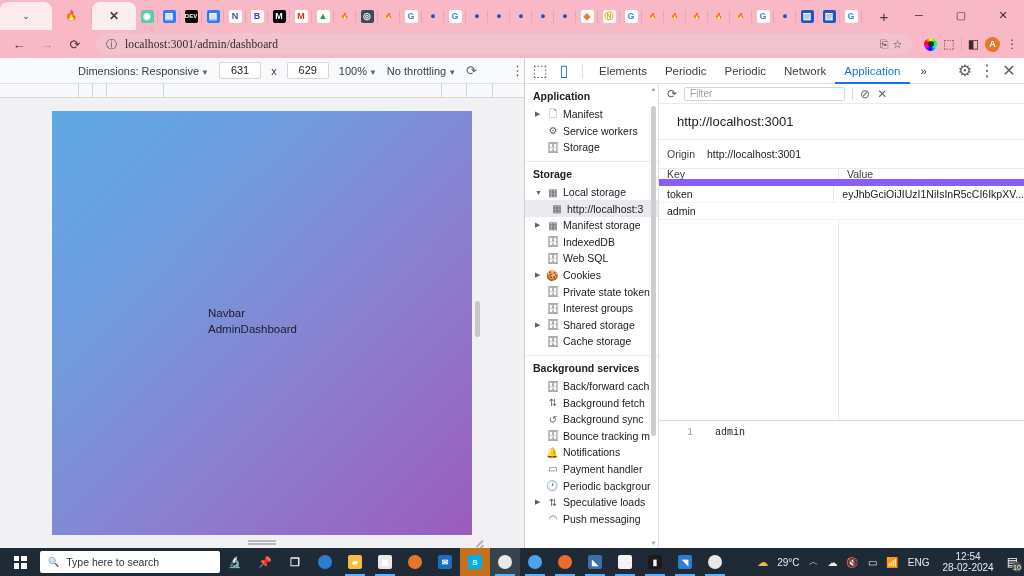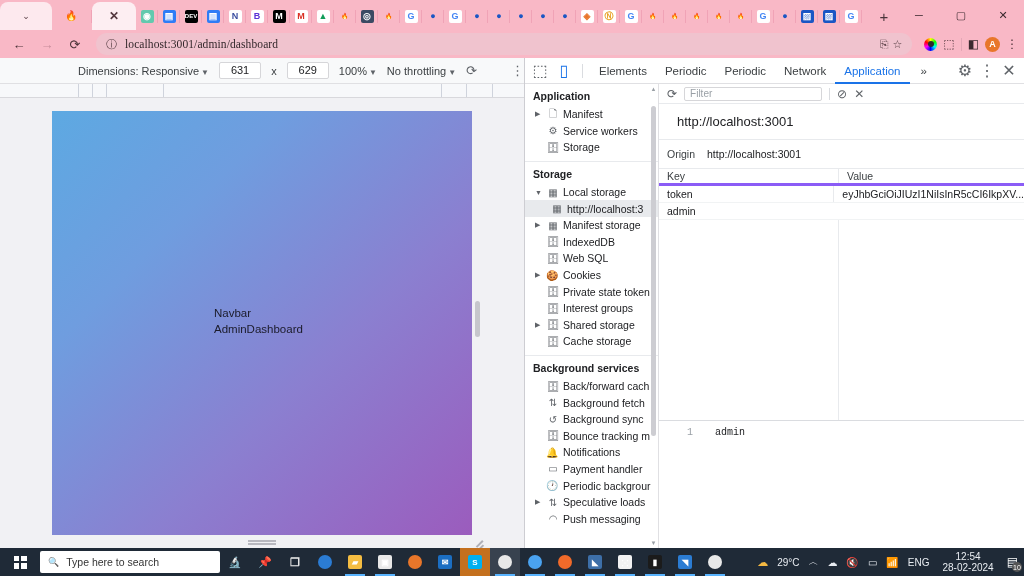--- a/index.html
+++ b/index.html
@@ -69,21 +69,21 @@
   .kebab { font-size:13px; color:#5f6368; letter-spacing:0; line-height:10px; }
   .ruler { height:14px; background:#f7f8fa; border-bottom:1px solid #d8d8dc;
            position:relative; overflow:hidden; }
   .ruler i { position:absolute; top:0; width:1px; height:14px; background:#cfd3dc; }
   .viewport-wrap { position:relative; height:450px; display:flex; justify-content:center;
                    padding-top:13px; }
   .viewport {
     width:420px; height:424px; position:relative;
     background:linear-gradient(135deg,#5da9e2 0%,#6f9ddf 28%, #8b7fd0 62%, #9b5cbd 100%);
   }
-  .pagetext { position:absolute; left:162px; top:194px; color:#1b1b2a; font-size:11.5px;
+  .pagetext { position:absolute; left:156px; top:194px; color:#1b1b2a; font-size:11.5px;
               line-height:16px; }
   .vp-scroll { position:absolute; right:-8px; top:190px; width:5px; height:36px;
                background:#c6c6cc; border-radius:3px; }
   .vp-handle-b { position:absolute; left:50%; transform:translateX(-50%); bottom:-10px;
                  width:28px; height:5px; border-top:2px solid #b9b9c0; border-bottom:2px solid #b9b9c0; }
   .vp-handle-c { position:absolute; right:-12px; bottom:-12px; width:9px; height:9px; }
   .vp-handle-c::before,.vp-handle-c::after{ content:""; position:absolute; background:#b0b0b8; }
   .vp-handle-c::before{ right:0; top:5px; width:9px; height:1.5px; transform:rotate(-45deg); }
   .vp-handle-c::after{ right:0; top:8px; width:5px; height:1.5px; transform:rotate(-45deg); }
 
@@ -115,30 +115,30 @@
   .side-scroll { position:absolute; right:1px; top:0; width:7px; height:100%; }
   .side-scroll b { position:absolute; left:1px; top:22px; width:5px; height:330px;
                    background:#cdcdd2; border-radius:3px; display:block; }
   .sb-arrow { position:absolute; left:0; width:7px; text-align:center; font-size:6px; color:#9aa0a6; }
 
   
   .dt-main { flex:1; display:flex; flex-direction:column; overflow:hidden; }
   .st-toolbar { height:20px; display:flex; align-items:center; gap:7px; padding:0 8px;
                 border-bottom:1px solid #e8eaed; }
   .st-refresh { font-size:12px; color:#5f6368; }
-  .filterbox { width:138px; height:14px; border:1px solid #d6d6d9; border-radius:2px;
+  .filterbox { width:161px; height:14px; border:1px solid #d6d6d9; border-radius:2px;
                font-size:10px; color:#9aa0a6; padding-left:5px; line-height:12px; background:#fff; }
   .tb-sep { width:1px; height:12px; background:#dadce0; }
   .st-origin-title { font-size:13px; color:#202124; padding:10px 0 10px 18px;
                      border-bottom:1px solid #e8eaed; }
   .st-origin-row { font-size:10.5px; color:#202124; padding:8px 0 8px 8px; display:flex; gap:12px;
                    border-bottom:1px solid #e8eaed;align-items:flex-end; }
   .kvtable { flex:1; display:flex; flex-direction:column; overflow:hidden; }
   .kv-head { display:flex; height:17px; font-size:10.5px; color:#3c4043;
-             border-bottom:3px solid #8b5cf6; }
+             border-bottom:7px solid #8b5cf6; }
   .kv-head div, .kv-row div { padding-left:8px; display:flex; align-items:center; }
   .kv-head .c1, .kv-row .c1 { width:180px; border-right:1px solid #e8eaed; }
   .kv-head .c2, .kv-row .c2 { flex:1; }
   .kv-row { display:flex; height:17px; font-size:10.5px; color:#202124;
             border-bottom:1px solid #f1f3f4; }
   .kv-filler { flex:1; display:flex; }
   .kv-filler .c1 { width:180px; border-right:1px solid #e8eaed; }
   .kv-filler .c2 { flex:1; }
   .preview { height:128px; border-top:1px solid #dadce0; background:#fff; padding-top:6px; }
   .prev-line { display:flex; font-family:"Liberation Mono", monospace; font-size:10px; color:#202124; }

